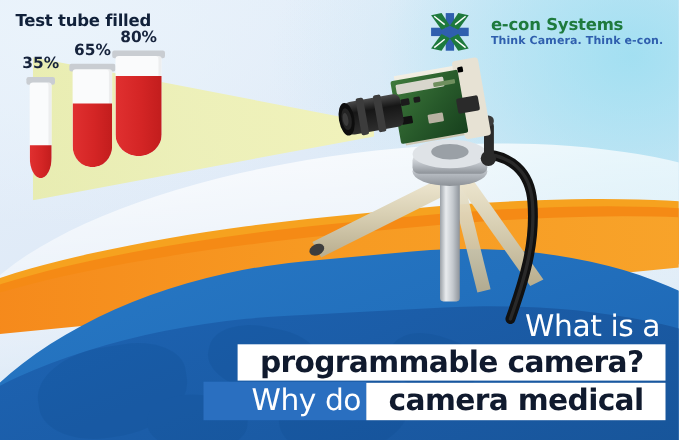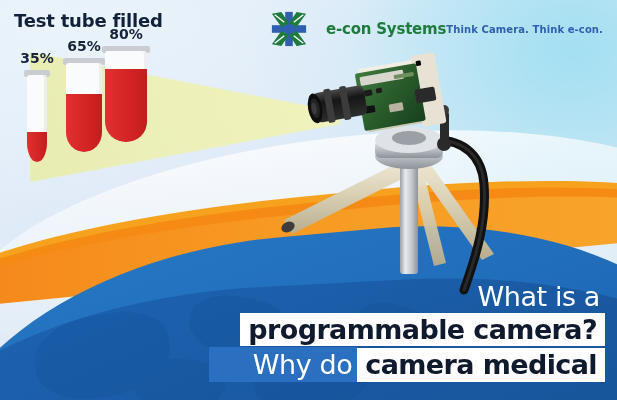--- a/index.html
+++ b/index.html
@@ -58,21 +58,21 @@
   .mg3{left:50%;top:36%;width:26%;height:58%;transform:rotate(-6deg);}
   .mg4{left:72%;top:10%;width:18%;height:40%;transform:rotate(18deg);}
   .mg5{left:24%;top:52%;width:20%;height:40%;transform:rotate(4deg);}
 
   
   .beam{position:absolute;left:24px;top:52px;width:316px;height:130px;z-index:3;}
 
   
   .tube-title{
     position:absolute;left:14px;top:10px;z-index:6;
-    font-size:18px;font-weight:700;color:#11213a;letter-spacing:-.2px;
+    font-size:15px;font-weight:700;color:#11213a;letter-spacing:-.2px;
     font-family:"DejaVu Sans", sans-serif;
   }
   .tube-group{position:absolute;left:0;top:0;width:200px;height:200px;z-index:5;}
   .tube{position:absolute;}
   .tube .cap{position:absolute;left:-3px;top:0;width:calc(100% + 6px);height:7px;
              background:#c9cdd2;border-radius:2px;}
   .tube .body{position:absolute;left:0;top:5px;width:100%;bottom:0;
               background:#fafbfc;border-radius:3px 3px 50% 50% / 3px 3px 22% 22%;
               box-shadow:inset -3px 0 0 rgba(0,0,0,.05);overflow:hidden;}
   .tube .fill{position:absolute;left:0;right:0;bottom:0;
@@ -81,40 +81,40 @@
   .tube .pct{position:absolute;left:50%;transform:translateX(-50%);
              font-size:14px;font-weight:700;color:#16233c;
              font-family:"DejaVu Sans", sans-serif;white-space:nowrap;}
 
   
   .rig{position:absolute;left:268px;top:44px;width:280px;height:260px;z-index:7;}
 
   
   .logo{position:absolute;right:14px;top:10px;z-index:9;display:flex;align-items:center;gap:6px;}
   .logo-mark{width:38px;height:38px;flex:0 0 38px;}
-  .logo-txt{display:flex;line-height:1;margin-left:12px;}
+  .logo-txt{display:flex;flex-direction:column;line-height:1;margin-left:12px;}
   .logo-name{font-size:15px;font-weight:700;color:#1e7a3d;letter-spacing:-.2px;
              font-family:"DejaVu Sans", sans-serif;}
   .logo-tag{font-size:10px;font-weight:700;color:#2f5fae;margin-top:3px;letter-spacing:.1px;
             font-family:"DejaVu Sans", sans-serif;}
 
   
   .headline{
     position:absolute;right:12px;bottom:16px;z-index:10;
     text-align:right;line-height:1.02;
     font-family:"DejaVu Sans", sans-serif;
   }
   .hl-row{display:block;margin-bottom:2px;white-space:nowrap;}
   .hl-light{
     font-size:27px;font-weight:400;color:#ffffff;letter-spacing:-.4px;
     padding:2px 5px;
   }
   .hl-strong{
     font-size:27px;font-weight:700;color:#101a2e;letter-spacing:-.6px;
-    background:#ffffff;padding:3px 8px;display:inline-block;
+    background:#ffffff;padding:3px 20px;display:inline-block;
   }
   .hl-light-box{background:#2a6fc0;padding-left:44px;}
 </style>
 </head>
 <body>
 
 <div class="stage">
 
   <div class="bg-base"></div>
   <div class="bg-topright-glow"></div>

